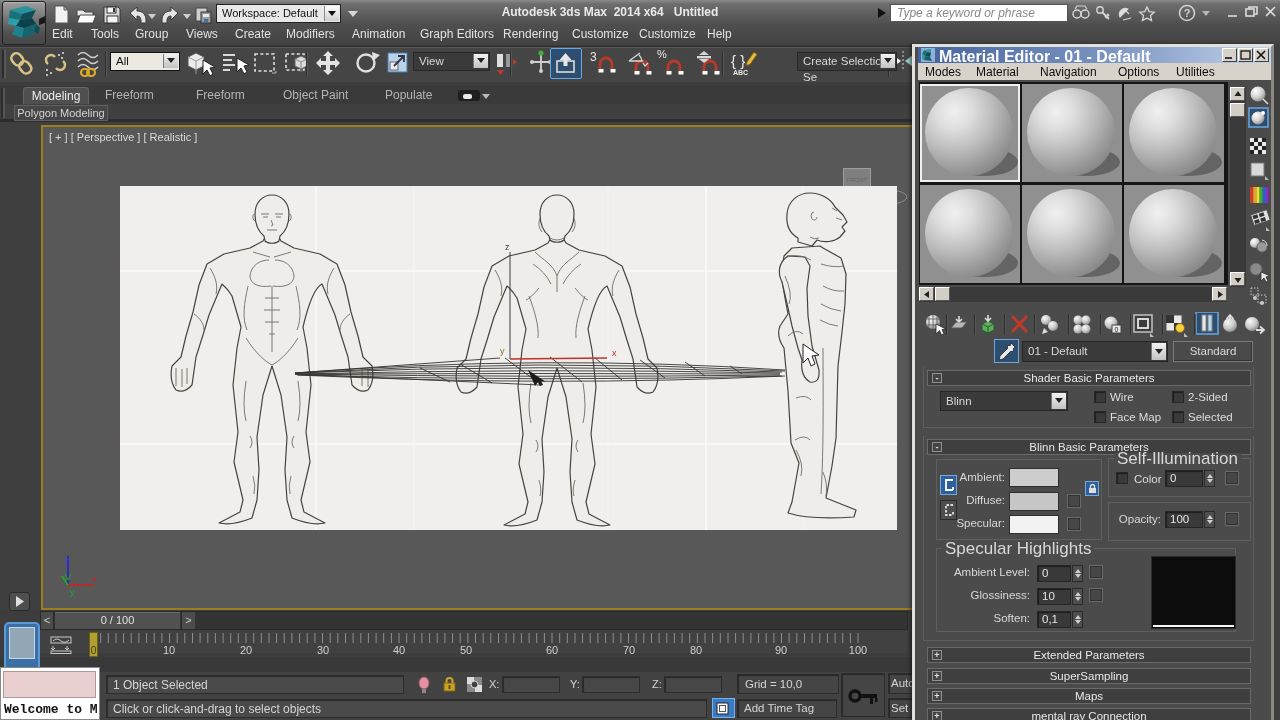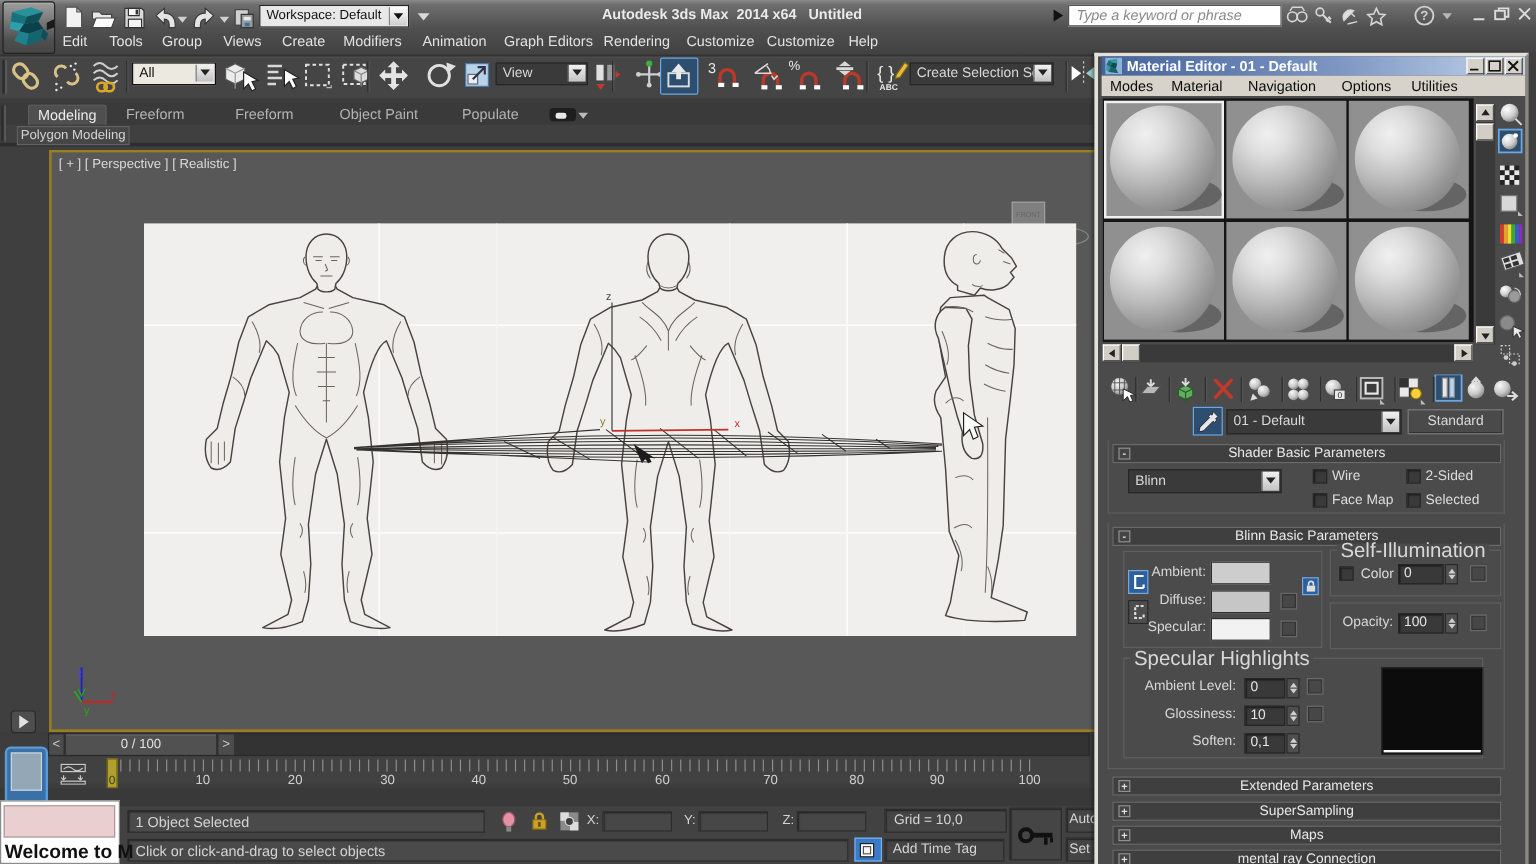--- a/index.html
+++ b/index.html
@@ -276,21 +276,21 @@
 <div class="abs" style="left:550px;top:48px;width:32px;height:31px;background:#2d4e6e;border:1.5px solid #6ba7e0;border-radius:2px"></div>
 <svg class="abs" style="left:555px;top:52px" width="22" height="22">
       <rect x="2" y="9" width="17" height="11" fill="none" stroke="#ddd" stroke-width="1.6"></rect>
       <path d="M10.5,1 l6,7 h-4 v6 h-4 v-6 h-4 z" fill="#e8e8e8"></path>
     </svg>
 <div class="abs sep" style="left:105px;top:51px;height:26px"></div>
 <div class="abs sep" style="left:306px;top:51px;height:26px"></div>
 <div class="abs sep" style="left:510px;top:51px;height:26px"></div>
 <div class="abs sep" style="left:722px;top:51px;height:26px"></div>
 <div class="abs sep" style="left:888px;top:51px;height:26px"></div>
-<div class="abs combo" style="left:758px;top:52px;width:120px;height:19px">Create Selection Se<span class="dd">
+<div class="abs combo" style="left:797px;top:52px;width:100px;height:19px">Create Selection Se<span class="dd">
         <span class="ddarrow"></span>
       </span></div>
 
 <div class="abs" id="ribbontabs"></div>
 <div class="abs" id="ribbonrow"></div>
 <div class="abs" style="left:1px;top:88px;width:4px;height:30px;border-left:2px solid #2c2c2c;border-right:2px solid #565656"></div>
 <div class="abs" id="modtab">Modeling</div>
 <div class="abs rtab" style="left:105px">Freeform</div>
 <div class="abs rtab" style="left:196px">Freeform</div>
 <div class="abs rtab" style="left:283px">Object Paint</div>
@@ -409,24 +409,24 @@
 </svg>
 <svg class="abs" style="left:85px;top:631px" width="823px" height="26">
 <g stroke="#8e8e8e" stroke-width="1">
         <path id="ticks" d="M8.0,2 v10 M15.7,2 v10 M23.3,2 v10 M31.0,2 v10 M38.6,2 v10 M46.2,2 v10 M53.9,2 v10 M61.6,2 v10 M69.2,2 v10 M76.9,2 v10 M84.5,2 v10 M92.2,2 v10 M99.8,2 v10 M107.5,2 v10 M115.1,2 v10 M122.8,2 v10 M130.4,2 v10 M138.1,2 v10 M145.7,2 v10 M153.3,2 v10 M161.0,2 v10 M168.7,2 v10 M176.3,2 v10 M184.0,2 v10 M191.6,2 v10 M199.2,2 v10 M206.9,2 v10 M214.6,2 v10 M222.2,2 v10 M229.9,2 v10 M237.5,2 v10 M245.2,2 v10 M252.8,2 v10 M260.5,2 v10 M268.1,2 v10 M275.8,2 v10 M283.4,2 v10 M291.1,2 v10 M298.7,2 v10 M306.4,2 v10 M314.0,2 v10 M321.7,2 v10 M329.3,2 v10 M336.9,2 v10 M344.6,2 v10 M352.2,2 v10 M359.9,2 v10 M367.6,2 v10 M375.2,2 v10 M382.9,2 v10 M390.5,2 v10 M398.2,2 v10 M405.8,2 v10 M413.5,2 v10 M421.1,2 v10 M428.8,2 v10 M436.4,2 v10 M444.1,2 v10 M451.7,2 v10 M459.4,2 v10 M467.0,2 v10 M474.7,2 v10 M482.3,2 v10 M490.0,2 v10 M497.6,2 v10 M505.2,2 v10 M512.9,2 v10 M520.6,2 v10 M528.2,2 v10 M535.9,2 v10 M543.5,2 v10 M551.1,2 v10 M558.8,2 v10 M566.5,2 v10 M574.1,2 v10 M581.8,2 v10 M589.4,2 v10 M597.1,2 v10 M604.7,2 v10 M612.4,2 v10 M620.0,2 v10 M627.6,2 v10 M635.3,2 v10 M643.0,2 v10 M650.6,2 v10 M658.2,2 v10 M665.9,2 v10 M673.6,2 v10 M681.2,2 v10 M688.9,2 v10 M696.5,2 v10 M704.1,2 v10 M711.8,2 v10 M719.5,2 v10 M727.1,2 v10 M734.8,2 v10 M742.4,2 v10 M750.1,2 v10 M757.7,2 v10 M765.4,2 v10 M773.0,2 v10"></path>
       </g>
 </svg>
 <div class="abs" style="left:154px;top:644px;width:30px;text-align:center;font-size:11px;color:#cfcfcf">10</div>
 <div class="abs" style="left:231px;top:644px;width:30px;text-align:center;font-size:11px;color:#cfcfcf">20</div>
 <div class="abs" style="left:308px;top:644px;width:30px;text-align:center;font-size:11px;color:#cfcfcf">30</div>
 <div class="abs" style="left:384px;top:644px;width:30px;text-align:center;font-size:11px;color:#cfcfcf">40</div>
-<div class="abs" style="left:460px;top:644px;width:30px;text-align:center;font-size:11px;color:#cfcfcf">50</div>
+<div class="abs" style="left:460px;top:644px;width:30px;font-size:11px;color:#cfcfcf">50</div>
 <div class="abs" style="left:537px;top:644px;width:30px;text-align:center;font-size:11px;color:#cfcfcf">60</div>
-<div class="abs" style="left:636px;top:644px;width:30px;font-size:11px;color:#cfcfcf">70</div>
-<div class="abs" style="left:690px;top:644px;width:30px;text-align:right;font-size:11px;color:#cfcfcf">80</div>
+<div class="abs" style="left:614px;top:644px;width:30px;text-align:center;font-size:11px;color:#cfcfcf">70</div>
+<div class="abs" style="left:690px;top:644px;width:30px;text-align:left;font-size:11px;color:#cfcfcf">80</div>
 <div class="abs" style="left:766px;top:644px;width:30px;text-align:center;font-size:11px;color:#cfcfcf">90</div>
 <div class="abs" style="left:843px;top:644px;width:30px;text-align:center;font-size:11px;color:#cfcfcf">100</div>
 <div class="abs" style="left:89px;top:632px;width:9px;height:25px;background:#b1a02f;border:1px solid #6e6114"></div>
 <div class="abs" style="left:89px;top:645px;width:9px;text-align:center;font-size:10px;color:#3c3c1e">0</div>
 <div class="abs" id="ministrip"></div>
 <div class="abs" id="statusbar"></div>
 
 <div class="abs sunken" style="left:106px;top:675px;width:298px;height:19px"></div>
 <div class="abs slabel" style="left:113px;top:678px">1 Object Selected</div>
 <div class="abs sunken" style="left:106px;top:699px;width:601px;height:19px"></div>
@@ -474,33 +474,33 @@
 <div class="abs slabel" style="left:891px;top:702px;font-size:11.5px">Set</div>
 
 <div class="abs" style="left:9px;top:592px;width:21px;height:19px;background:#4e4e4e;border:1px solid #2a2a2a;border-radius:3px"></div>
 <svg class="abs" style="left:14px;top:595px" width="12" height="13">
       <path d="M2,1 l8,5.5 -8,5.5 z" fill="#e0e0e0"></path>
     </svg>
 <div class="abs" style="left:4px;top:622px;width:36px;height:50px;border:2px solid #5b9bd5;border-radius:5px;background:#3a70a8"></div>
 <div class="abs" style="left:9px;top:627px;width:26px;height:32px;background:#94a7b7;border:1px solid #c8d4e0"></div>
 <div class="abs" style="left:0px;top:667px;width:100px;height:53px;background:#fff;border:1px solid #8a8a8a"></div>
 <div class="abs" style="left:3px;top:671px;width:93px;height:27px;background:#e9cfd0;border:1px solid #b0989a"></div>
-<div class="abs" style="left:4px;top:702px;font-family:Liberation Sans, sans-serif;font-size:16px;font-weight:bold;color:#111">Welcome to M</div>
+<div class="abs" style="left:4px;top:702px;font-family:Liberation Mono, monospace;font-size:13px;font-weight:bold;color:#111">Welcome to M</div>
 
 <div class="abs" id="me"></div>
 <div class="abs" id="metitle" style="left:918px;top:47px"></div>
 <svg class="abs" style="left:921px;top:48px" width="14" height="14">
       <rect width="14" height="14" fill="#8fb0d8"></rect>
       <polygon points="3,2 10,1 10,5 6,4" fill="#2e9ca6"></polygon>
       <polygon points="3,2 6,4 4,8 1,6" fill="#1d6f77"></polygon>
       <polygon points="6,4 10,5 9,9 4,8" fill="#0f4a50"></polygon>
       <polygon points="1,6 4,8 3,12 1,11" fill="#2e9ca6"></polygon>
       <polygon points="4,8 9,9 11,13 3,12" fill="#17626a"></polygon>
     </svg>
-<div class="abs" style="left:939px;top:48px;font-size:12px;font-weight:bold;color:#fff">Material Editor - 01 - Default</div>
+<div class="abs" style="left:939px;top:48px;font-size:16px;font-weight:bold;color:#fff">Material Editor - 01 - Default</div>
 <div class="abs wbtn" style="left:1222px;top:48px"></div>
 <div class="abs wbtn" style="left:1238px;top:48px"></div>
 <div class="abs wbtn" style="left:1254px;top:48px"></div>
 <svg class="abs" style="left:1222px;top:48px" width="48" height="14" stroke="#111" stroke-width="1.6" fill="none">
       <path d="M3,10 h7"></path>
       <rect x="19" y="3" width="9" height="8" stroke-width="1.3"></rect>
       <path d="M21,3 v-0"></path>
       <path d="M35,3 l8,8 m0,-8 l-8,8"></path>
     </svg>
 <div class="abs" id="memenu" style="left:918px;top:63px"></div>

